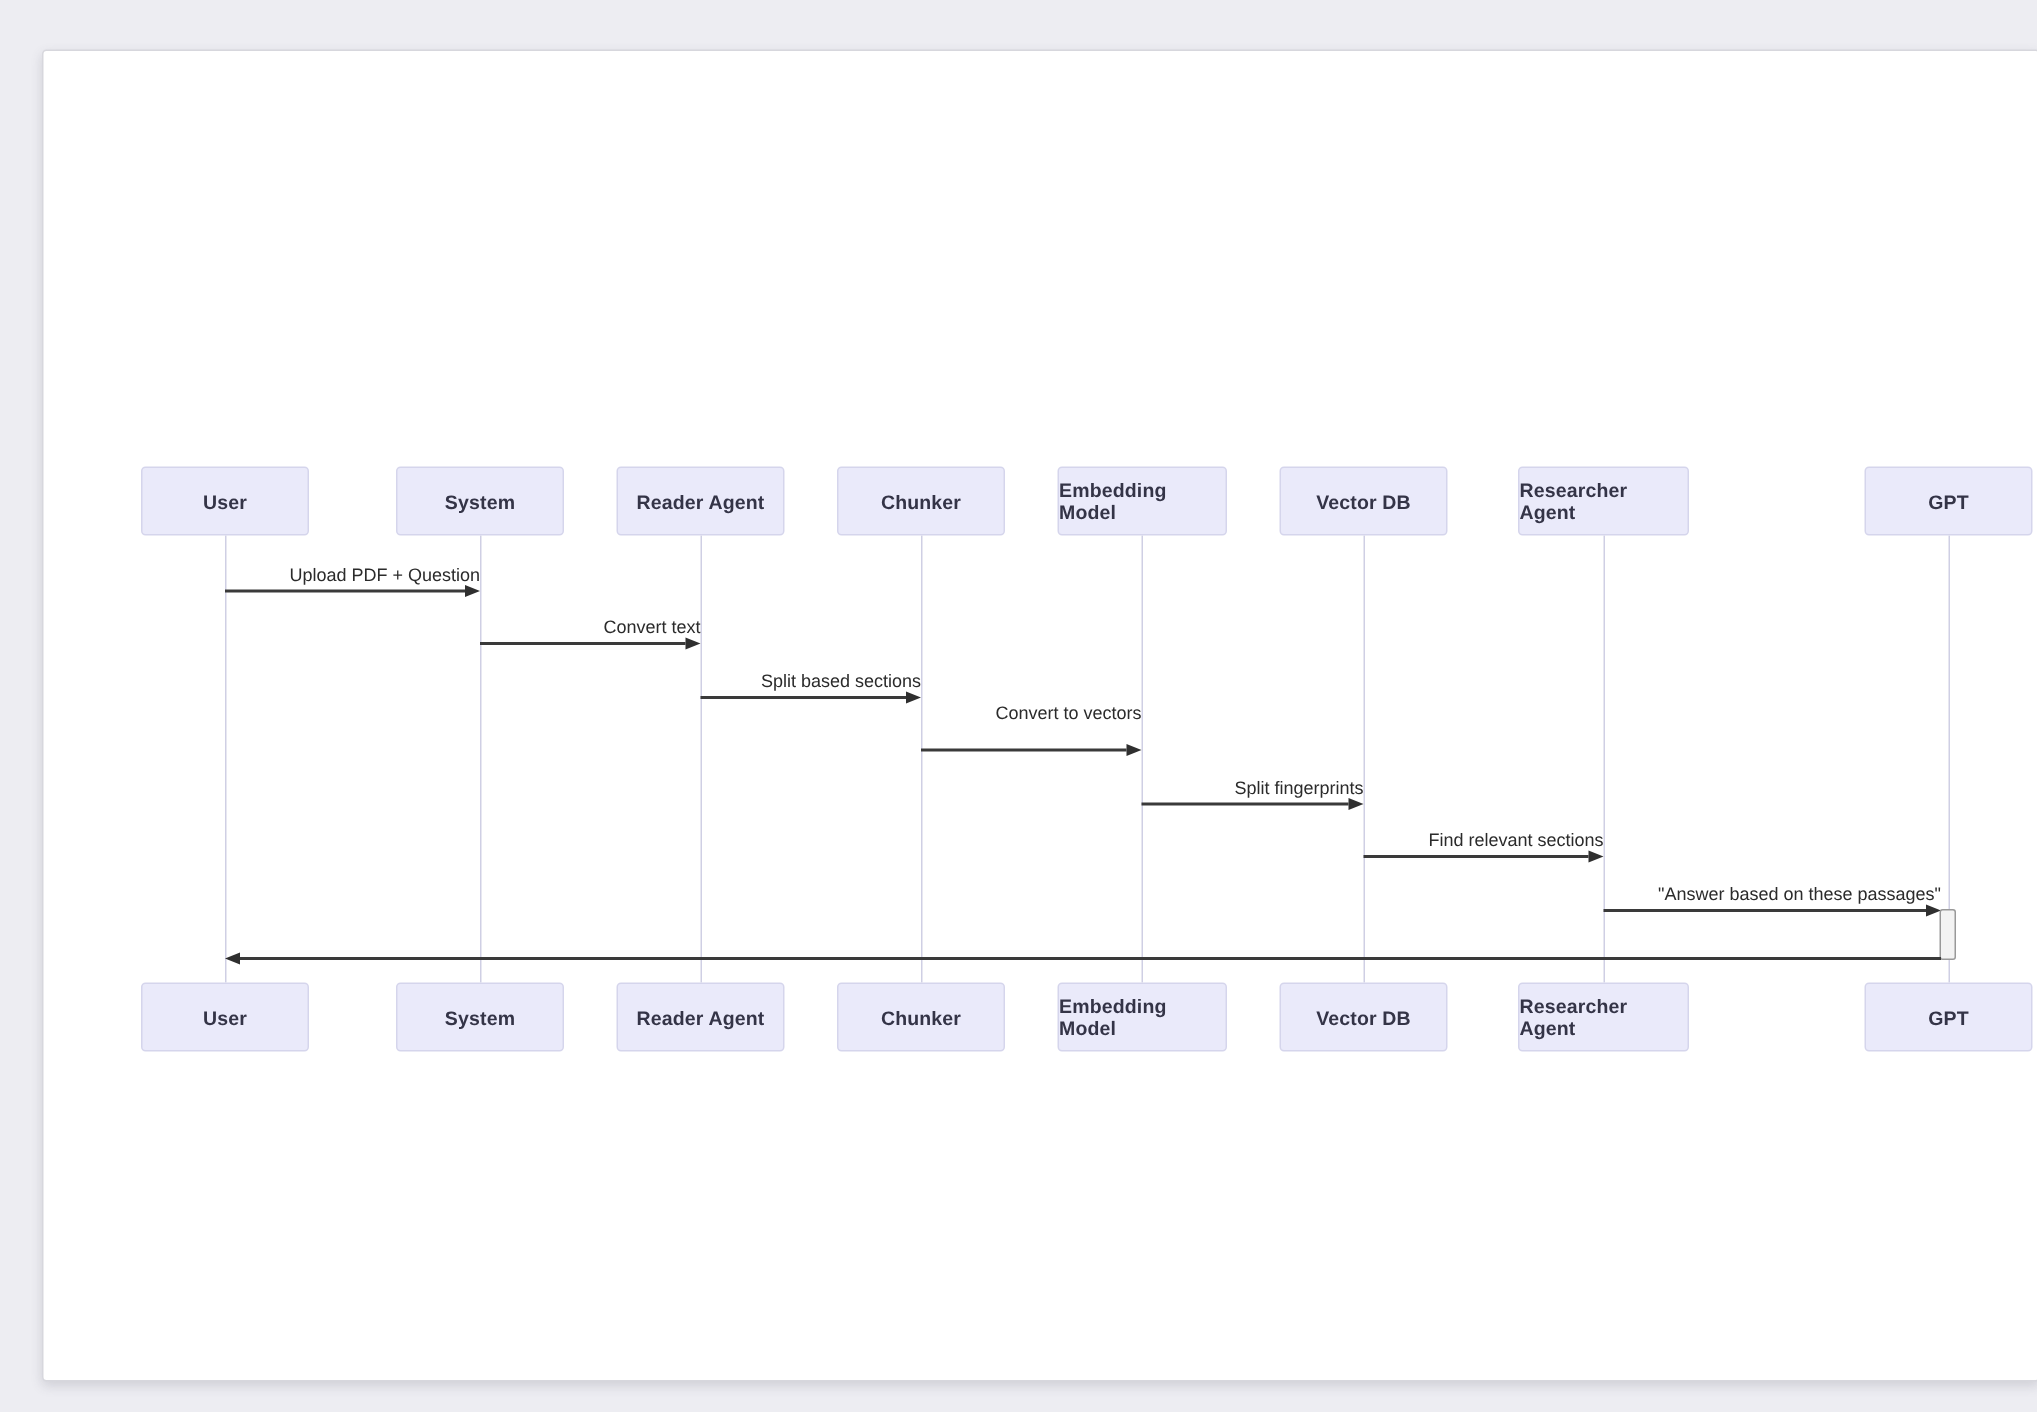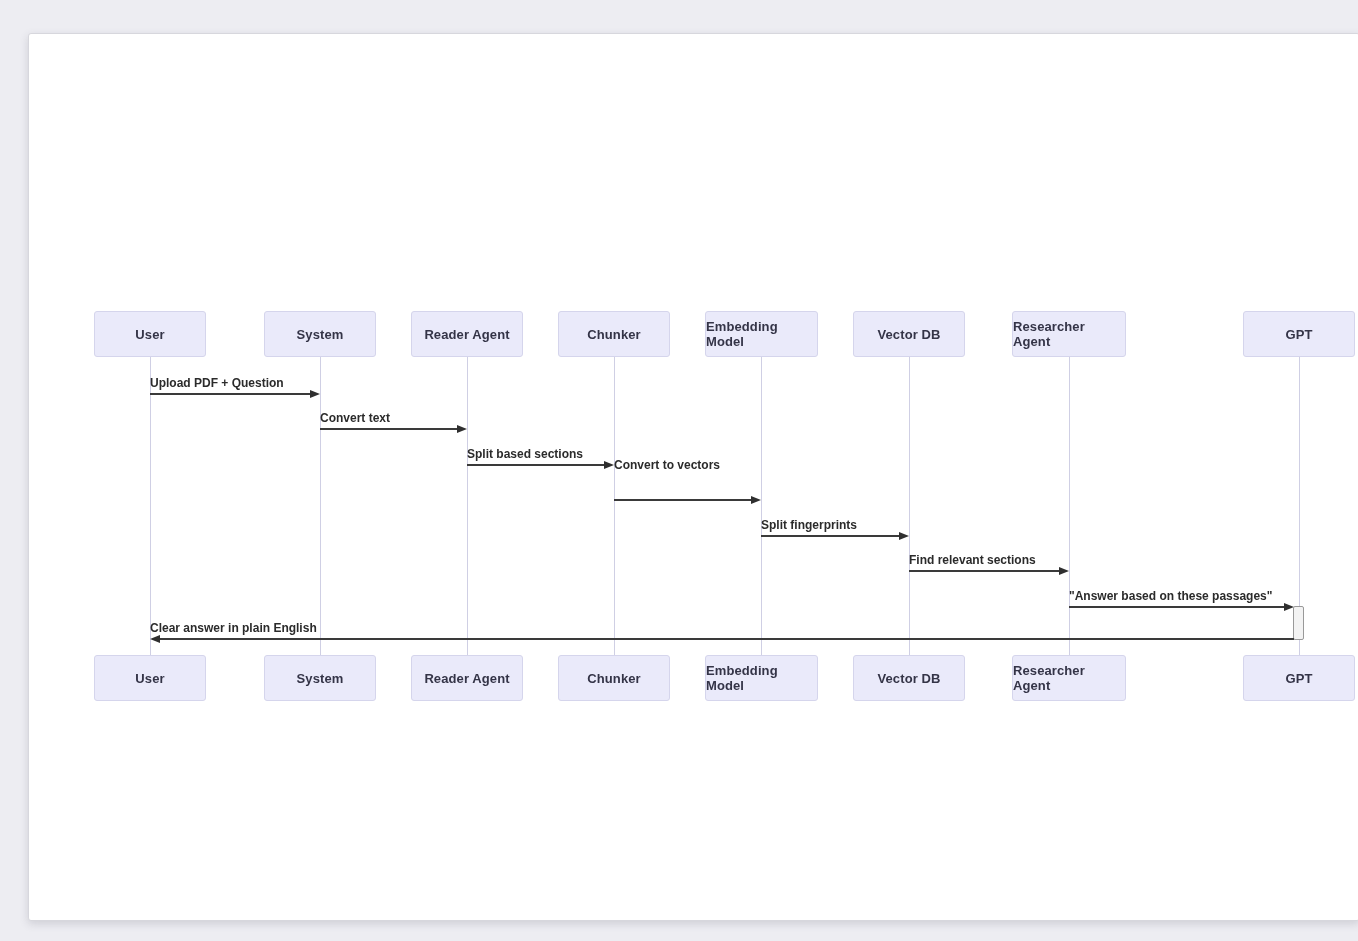--- a/index.html
+++ b/index.html
@@ -42,25 +42,24 @@
     align-items: center;
     justify-content: center;
     font-size: 13px;
     font-weight: bold;
     color: #343447;
     letter-spacing: 0.1px;
   }
   .msg-label {
     position: absolute;
     height: 15px;
-    text-align: left;
+    text-align: right;
     font-size: 12px;
     color: #2b2b2b;
     white-space: nowrap;
-    font-weight: bold;
   }
   .msg-line {
     position: absolute;
     height: 1.5px;
     background: #3a3a3a;
   }
   .arrowhead-right {
     position: absolute;
     width: 0; height: 0;
     border-top: 4px solid transparent;
@@ -121,36 +120,35 @@
     <div class="arrowhead-right" style="left:264px; top:344px"></div>
 
     <div class="msg-label" style="left:274px; top:365px; width:147px">Convert text</div>
     <div class="msg-line" style="left:274px; top:382px; width:137px"></div>
     <div class="arrowhead-right" style="left:411px; top:379px"></div>
 
     <div class="msg-label" style="left:421px; top:401px; width:147px">Split based sections</div>
     <div class="msg-line" style="left:421px; top:418px; width:137px"></div>
     <div class="arrowhead-right" style="left:558px; top:415px"></div>
 
-    <div class="msg-label" style="left:568px; top:412px; width:147px">Convert to vectors</div>
+    <div class="msg-label" style="left:568px; top:422px; width:147px">Convert to vectors</div>
     <div class="msg-line" style="left:568px; top:453px; width:137px"></div>
     <div class="arrowhead-right" style="left:705px; top:450px"></div>
 
     <div class="msg-label" style="left:715px; top:472px; width:148px">Split fingerprints</div>
     <div class="msg-line" style="left:715px; top:489px; width:138px"></div>
     <div class="arrowhead-right" style="left:853px; top:486px"></div>
 
     <div class="msg-label" style="left:863px; top:507px; width:160px">Find relevant sections</div>
     <div class="msg-line" style="left:863px; top:524px; width:150px"></div>
     <div class="arrowhead-right" style="left:1013px; top:521px"></div>
 
     <div class="msg-label" style="left:1023px; top:543px; width:225px">"Answer based on these passages"</div>
     <div class="msg-line" style="left:1023px; top:560px; width:215px"></div>
     <div class="arrowhead-right" style="left:1238px; top:557px"></div>
 
     <div class="activation"></div>
 
-    <div class="msg-label" style="left:104px; top:575px; width:1144px">Clear answer in plain English</div>
     <div class="msg-line" style="left:114px; top:592px; width:1134px"></div>
     <div class="arrowhead-left" style="left:104px; top:589px"></div>
 
   </div>
 </div>
 
 </body></html>

